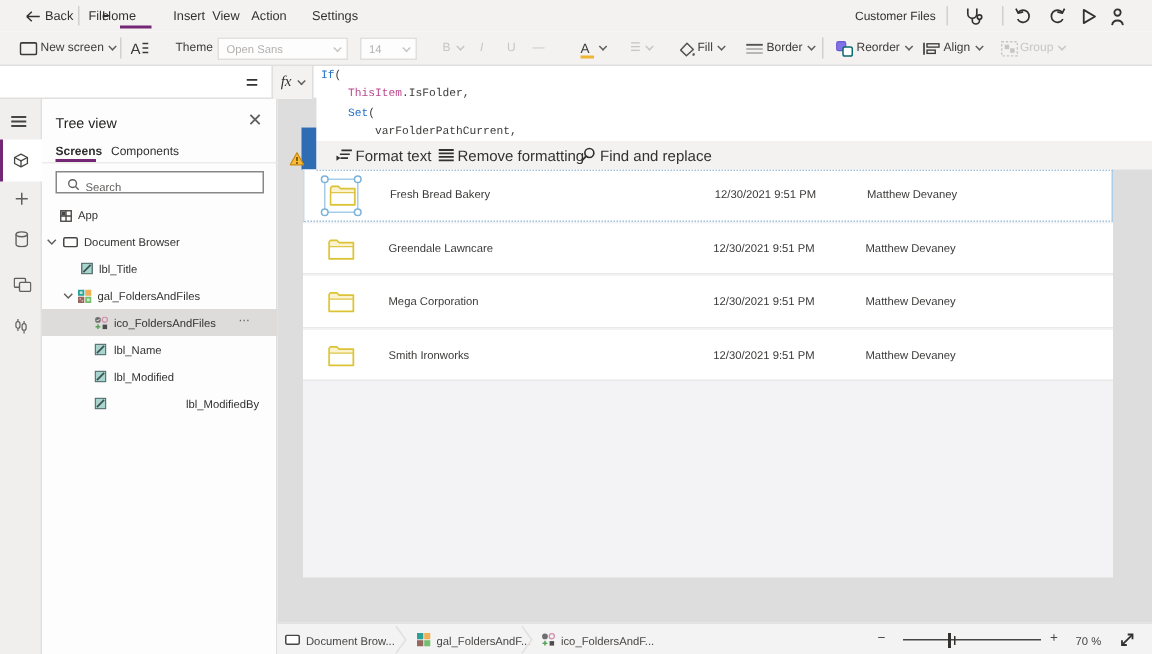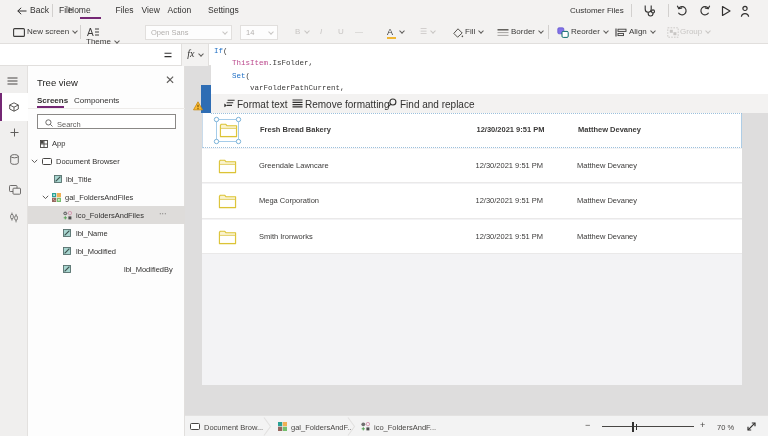--- a/index.html
+++ b/index.html
@@ -65,21 +65,21 @@
 
 <div id="menubar">
   <svg class="abs" style="left:17px; top:6.5px;" width="10" height="8" viewBox="0 0 10 8">
       <path d="M0.8 4 H9.5 M0.8 4 L4.2 0.8 M0.8 4 L4.2 7.2" fill="none" stroke="#323130" stroke-width="1"></path>
     </svg>
     <span class="mi" style="left:30px;">Back</span>
   <span class="abs" style="left:52px; top:4px; width:1px; height:13px; background:#d2d0ce;"></span>
   <span class="mi" style="left:59px;">File</span>
   <span class="mi" style="left:68px; font-weight:normal;">Home</span>
   <span class="abs" style="left:80px; top:16.5px; width:21px; height:2px; background:#742774;"></span>
-  <span class="mi" style="left:115.5px;">Files</span>
+  <span class="mi" style="left:115.5px;">Insert</span>
   <span class="mi" style="left:141.5px;">View</span>
   <span class="mi" style="left:167.5px;">Action</span>
   <span class="mi" style="left:208px;">Settings</span>
   <span class="mi" style="left:570px; font-size:8px;">Customer Files</span>
   <span class="abs" style="left:631px; top:4px; width:1px; height:13px; background:#d2d0ce;"></span>
   <svg class="abs" style="left:642px; top:4px;" width="14" height="14" viewBox="0 0 14 14">
       <path d="M3.2 1.6 V5.2 A3 3 0 0 0 9.2 5.2 V1.6" fill="none" stroke="#323130" stroke-width="1.1"></path>
       <path d="M6.2 8.2 V9.6 A2.4 2.4 0 0 0 11 9.6 V8.9" fill="none" stroke="#323130" stroke-width="1.1"></path>
       <circle cx="11" cy="7.4" r="1.5" fill="none" stroke="#323130" stroke-width="1.1"></circle>
     </svg>
@@ -104,21 +104,21 @@
 <div id="toolbar">
   <svg class="abs" style="left:13px; top:7px;" width="12" height="9" viewBox="0 0 12 9">
       <rect x="0.6" y="0.6" width="10.8" height="7.8" rx="1" fill="none" stroke="#3b3a39" stroke-width="1.1"></rect>
     </svg>
   <span class="ti" style="left:27px;">New screen <span class="cv"></span></span>
   <span class="abs" style="left:80px; top:4px; width:1px; height:14px; background:#d2d0ce;"></span>
   <svg class="abs" style="left:87px; top:6px;" width="12" height="11" viewBox="0 0 12 11">
       <text x="0" y="9" font-size="10" fill="#3b3a39" font-family="Liberation Sans">A</text>
       <path d="M8 2 H12 M8 5 H12 M8 8 H12" stroke="#3b3a39" stroke-width="1"></path>
     </svg>
-  <span class="ti" style="left:86px;margin-top:10px;">Theme <span class="cv"></span></span>
+  <span class="ti" style="left:117px;">Theme <span class="cv"></span></span>
   <span class="abs" style="left:145px; top:4px; width:87px; height:15px; border:1px solid #e1dfdd; background:#fdfdfd; color:#b3b0ae; line-height:13px; padding-left:5px; font-size:7.5px;">Open Sans <span style="float:right; margin-right:4px; margin-top:4px;" class="cvd"></span></span>
   <span class="abs" style="left:240px; top:4px; width:38px; height:15px; border:1px solid #e1dfdd; background:#fdfdfd; color:#b3b0ae; line-height:13px; padding-left:5px; font-size:7.5px;">14 <span style="float:right; margin-right:4px; margin-top:4px;" class="cvd"></span></span>
   <span class="ti dis" style="left:295px;">B <span class="cvd"></span></span>
   <span class="ti dis" style="left:320px; font-style:italic;">I</span>
   <span class="ti dis" style="left:338px;">U</span>
   <span class="ti dis" style="left:355px;">—</span>
   <span class="ti" style="left:387px; color:#3b3a39; font-size:9px;">A</span>
   <span class="abs" style="left:386.5px; top:15.5px; width:9px; height:2px; background:#f0b633;"></span>
   <span class="ti" style="left:398px;"><span class="cv"></span></span>
   <span class="ti dis" style="left:420px;">☰ <span class="cvd"></span></span>
@@ -294,21 +294,21 @@
         <path d="M1.6 6.4 L6.4 1.6" stroke="#3e5350" stroke-width="1.2"></path>
       </svg>
       <span class="lbl" style="left:48px;padding-left:48px;">lbl_ModifiedBy</span>
     </div>
 </div>
 
 <div id="gutter"></div>
 <div id="screen"></div>
 <div id="bluebar"></div>
 
-<div class="grow" style="top:113px; height:35px; border-bottom:1px dotted #9cc0dc; border-right:1px solid #aecde6; border-left:1px solid #c9dbeb;font-weight:bold;">
+<div class="grow" style="top:113px; height:35px; border-bottom:1px dotted #9cc0dc; border-right:1px solid #aecde6; border-left:1px solid #c9dbeb;">
   <svg class="abs fold" width="19" height="17" viewBox="0 0 19 17">
       <path d="M1.4 15.6 V4.3 L2.3 3.2 H6.6 L7.9 4.7 H17.6 V15.6 Z" fill="#faf3cd" stroke="#dcc335" stroke-width="1.1" stroke-linejoin="round"></path>
       <rect x="2.1" y="7.6" width="14.6" height="7.2" fill="#fffffd"></rect>
       <path d="M1.4 7.4 H17.6" stroke="#ddc54b" stroke-width="0.8"></path>
     </svg>
     <span class="nm">Fresh Bread Bakery</span>
     <span class="dt">12/30/2021 9:51 PM</span>
     <span class="by">Matthew Devaney</span>
 </div>
 <div class="grow" style="top:149px; height:34px; border-bottom:1px solid #eae9e9;">

